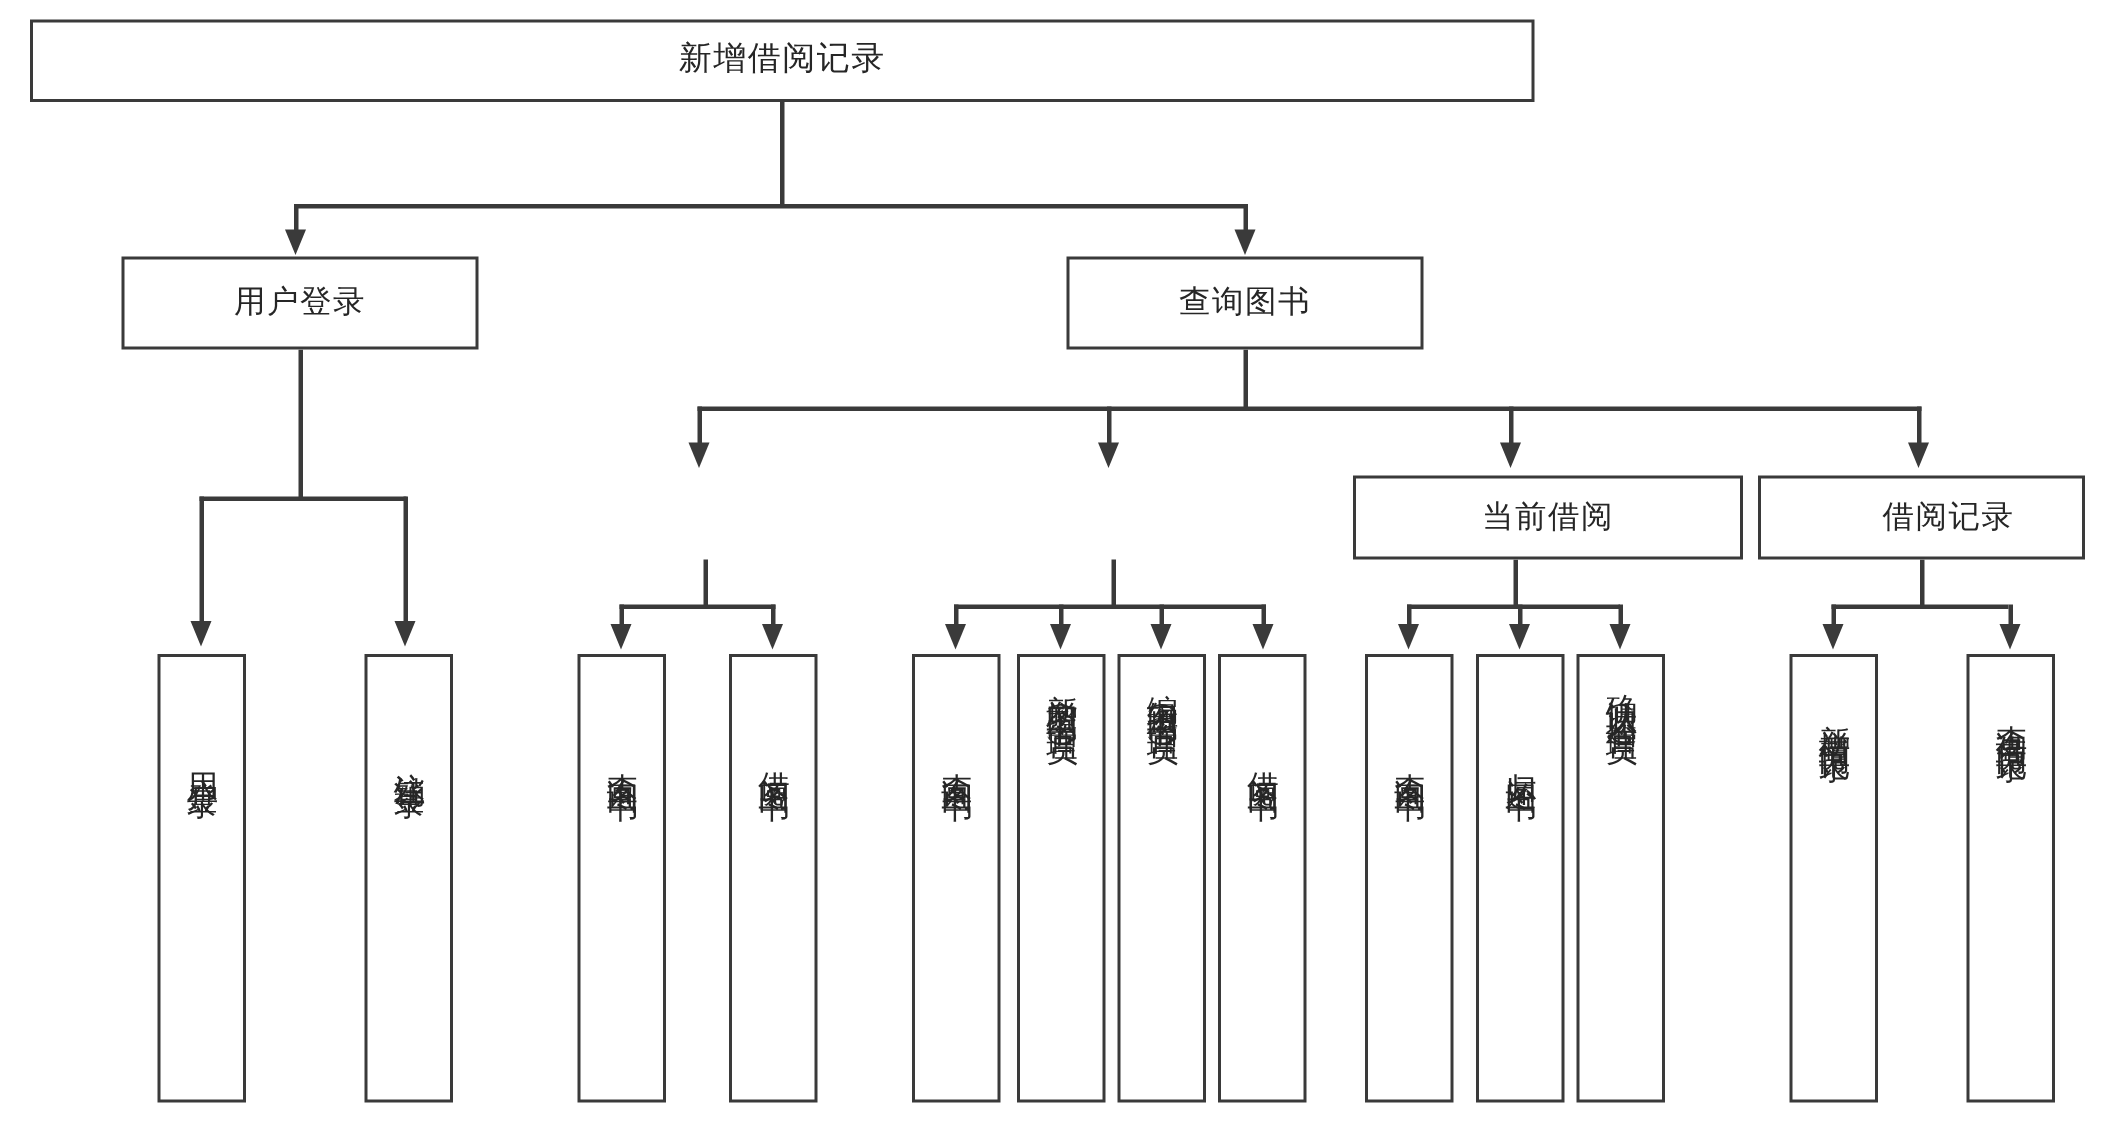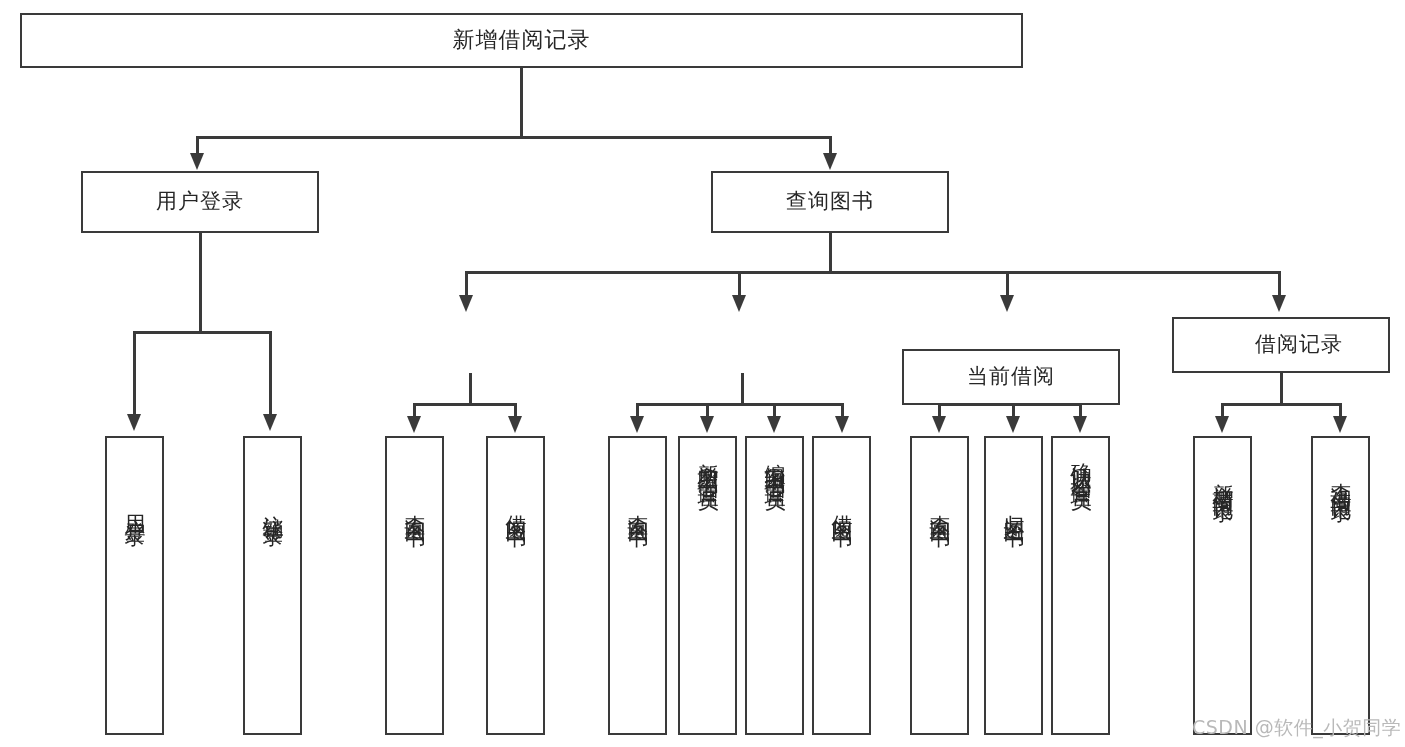--- a/index.html
+++ b/index.html
@@ -141,21 +141,21 @@
     <span class="label">新增借阅记录</span>
   </div>
 
   <div class="node h" style="left:81px;top:171px;width:238px;height:62px;">
     <span class="label">用户登录</span>
   </div>
   <div class="node h" style="left:711px;top:171px;width:238px;height:62px;">
     <span class="label">查询图书</span>
   </div>
 
-  <div class="node h" style="left:902px;top:317px;width:218px;height:56px;margin-top:32px;">
+  <div class="node h" style="left:902px;top:317px;width:260px;height:56px;">
     <span class="label">当前借阅</span>
   </div>
   <div class="node h" style="left:1172px;top:317px;width:218px;height:56px;padding-left:36px;">
     <span class="label">借阅记录</span>
   </div>
 
   <div class="node v" style="left:105px;top:436px;width:59px;height:299px;padding-top:60px;">
     <span class="label">用户登录</span>
   </div>
   <div class="node v" style="left:243px;top:436px;width:59px;height:299px;padding-top:60px;">
@@ -188,15 +188,14 @@
   <div class="node v" style="left:1051px;top:436px;width:59px;height:299px;padding-top:8px;">
     <span class="label">确认归还（管理员）</span>
   </div>
   <div class="node v" style="left:1193px;top:436px;width:59px;height:299px;padding-top:28px;">
     <span class="label">新增借阅记录</span>
   </div>
   <div class="node v" style="left:1311px;top:436px;width:59px;height:299px;padding-top:28px;">
     <span class="label">查询借阅记录</span>
   </div>
 
-  <div class="watermark" style="left:1192px;top:715px;">CSDN @软件_小贺同学</div>
 
 </div>
 
 </body></html>

